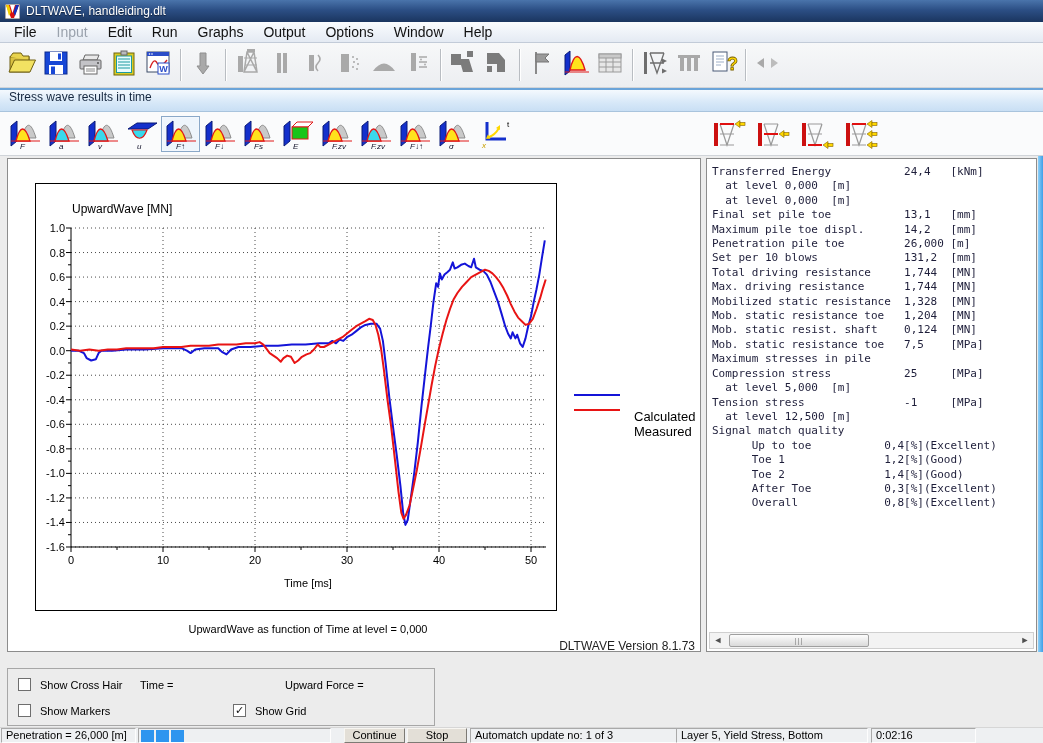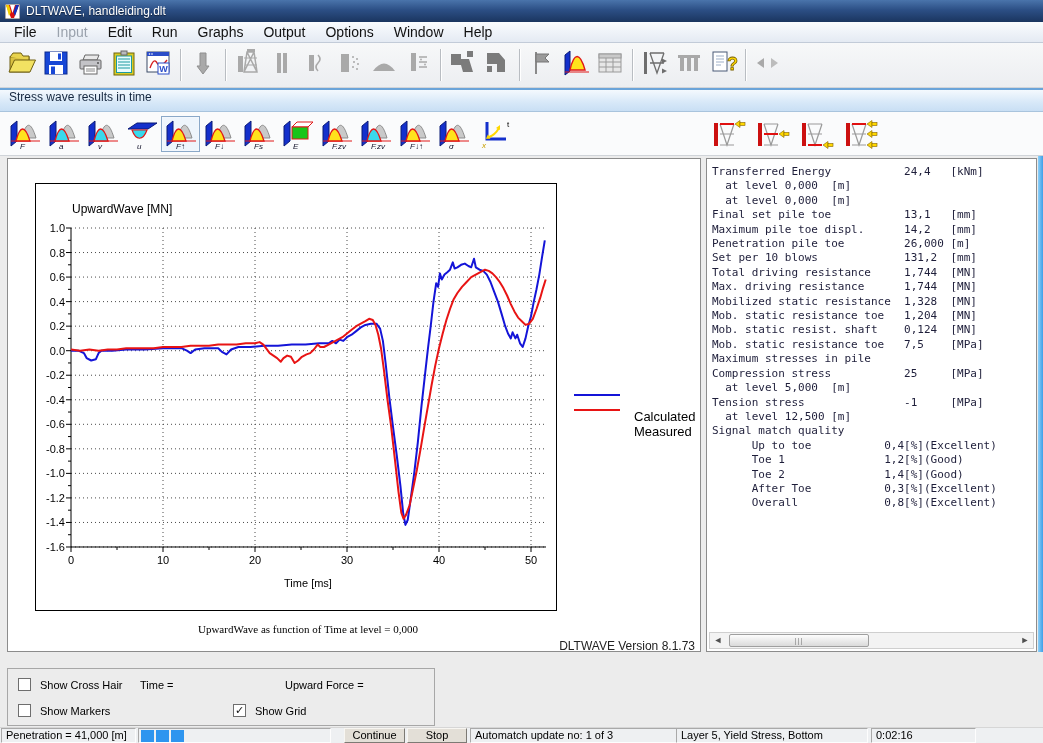--- a/index.html
+++ b/index.html
@@ -48,21 +48,21 @@
   #content { position:absolute; left:0; top:156px; width:1043px; height:501px; background:#ececec; }
   #chartpanel { position:absolute; left:7px; top:2px; width:694px; height:494px;
     background:#fff; border:1px solid #8c8c8c; }
   #chartbox { position:absolute; left:27px; top:24px; width:522px; height:428px;
     border:1px solid #000; background:#fff; }
   #legend { position:absolute; left:566px; top:228px; }
   .legrow { display:flex; align-items:center; height:15px; }
   .legline { width:46px; height:2px; display:inline-block; margin-right:14px; }
   .leglabel { font-size:13px; color:#000;margin-top:44px; }
   #chartcaption { position:absolute; left:0; top:464px; width:600px; text-align:center;
-    font-size:11px; color:#000;font-family:Liberation Serif, serif; }
+    font-size:11px; color:#000; }
   #chartversion { position:absolute; right:5px; top:480px; font-size:12px; color:#222;padding-left:11px; }
 
   #resultspanel { position:absolute; left:706px; top:2px; width:331px; height:494px;
     background:#fff; border:1px solid #8c8c8c; }
   #results { position:absolute; left:5px; top:6px; }
   .rline { font-family:"DejaVu Sans Mono","Liberation Mono",monospace; font-size:11px;
     line-height:14.4px; white-space:pre; color:#1e1e3a; }
   #bluestrip { position:absolute; left:1038px; top:0px; width:5px; height:496px;
     background:linear-gradient(90deg,#8ed0f8,#3f9fe8); }
 
@@ -612,21 +612,21 @@
       <div class="optrow2">
         <span class="cb" id="cb-markers" style="position:absolute;left:10px;"></span>
         <span class="optlabel" style="position:absolute;left:32px;top:1px;">Show Markers</span>
         <span class="cb" id="cb-grid" style="position:absolute;left:225px;">✓</span>
         <span class="optlabel" style="position:absolute;left:247px;top:1px;">Show Grid</span>
       </div>
     </div>
   </div>
 
   <div id="statusbar">
-    <div class="seg" style="left:1px;width:135px;">Penetration = 41,000 [m]</div>
+    <div class="seg" style="left:1px;width:135px;">Penetration = 26,000 [m]</div>
     <div class="seg" style="left:138px;width:193px;" id="progressseg">
         <div class="pblock" style="left: 2px; background: rgb(46, 149, 239);"></div>
         <div class="pblock" style="left: 17px; background: rgb(46, 149, 239);"></div>
         <div class="pblock" style="left: 32px; background: rgb(46, 149, 239);"></div>
       </div>
     <div class="sbtn" style="left:344px;width:61px;">Continue</div>
     <div class="sbtn" style="left:407px;width:60px;">Stop</div>
     <div class="seg" style="left:470px;width:212px;">Automatch update no: 1 of 3</div>
     <div class="seg" style="left:676px;width:192px;">Layer 5,  Yield Stress, Bottom</div>
     <div class="seg" style="left:871px;width:105px;">0:02:16</div>

